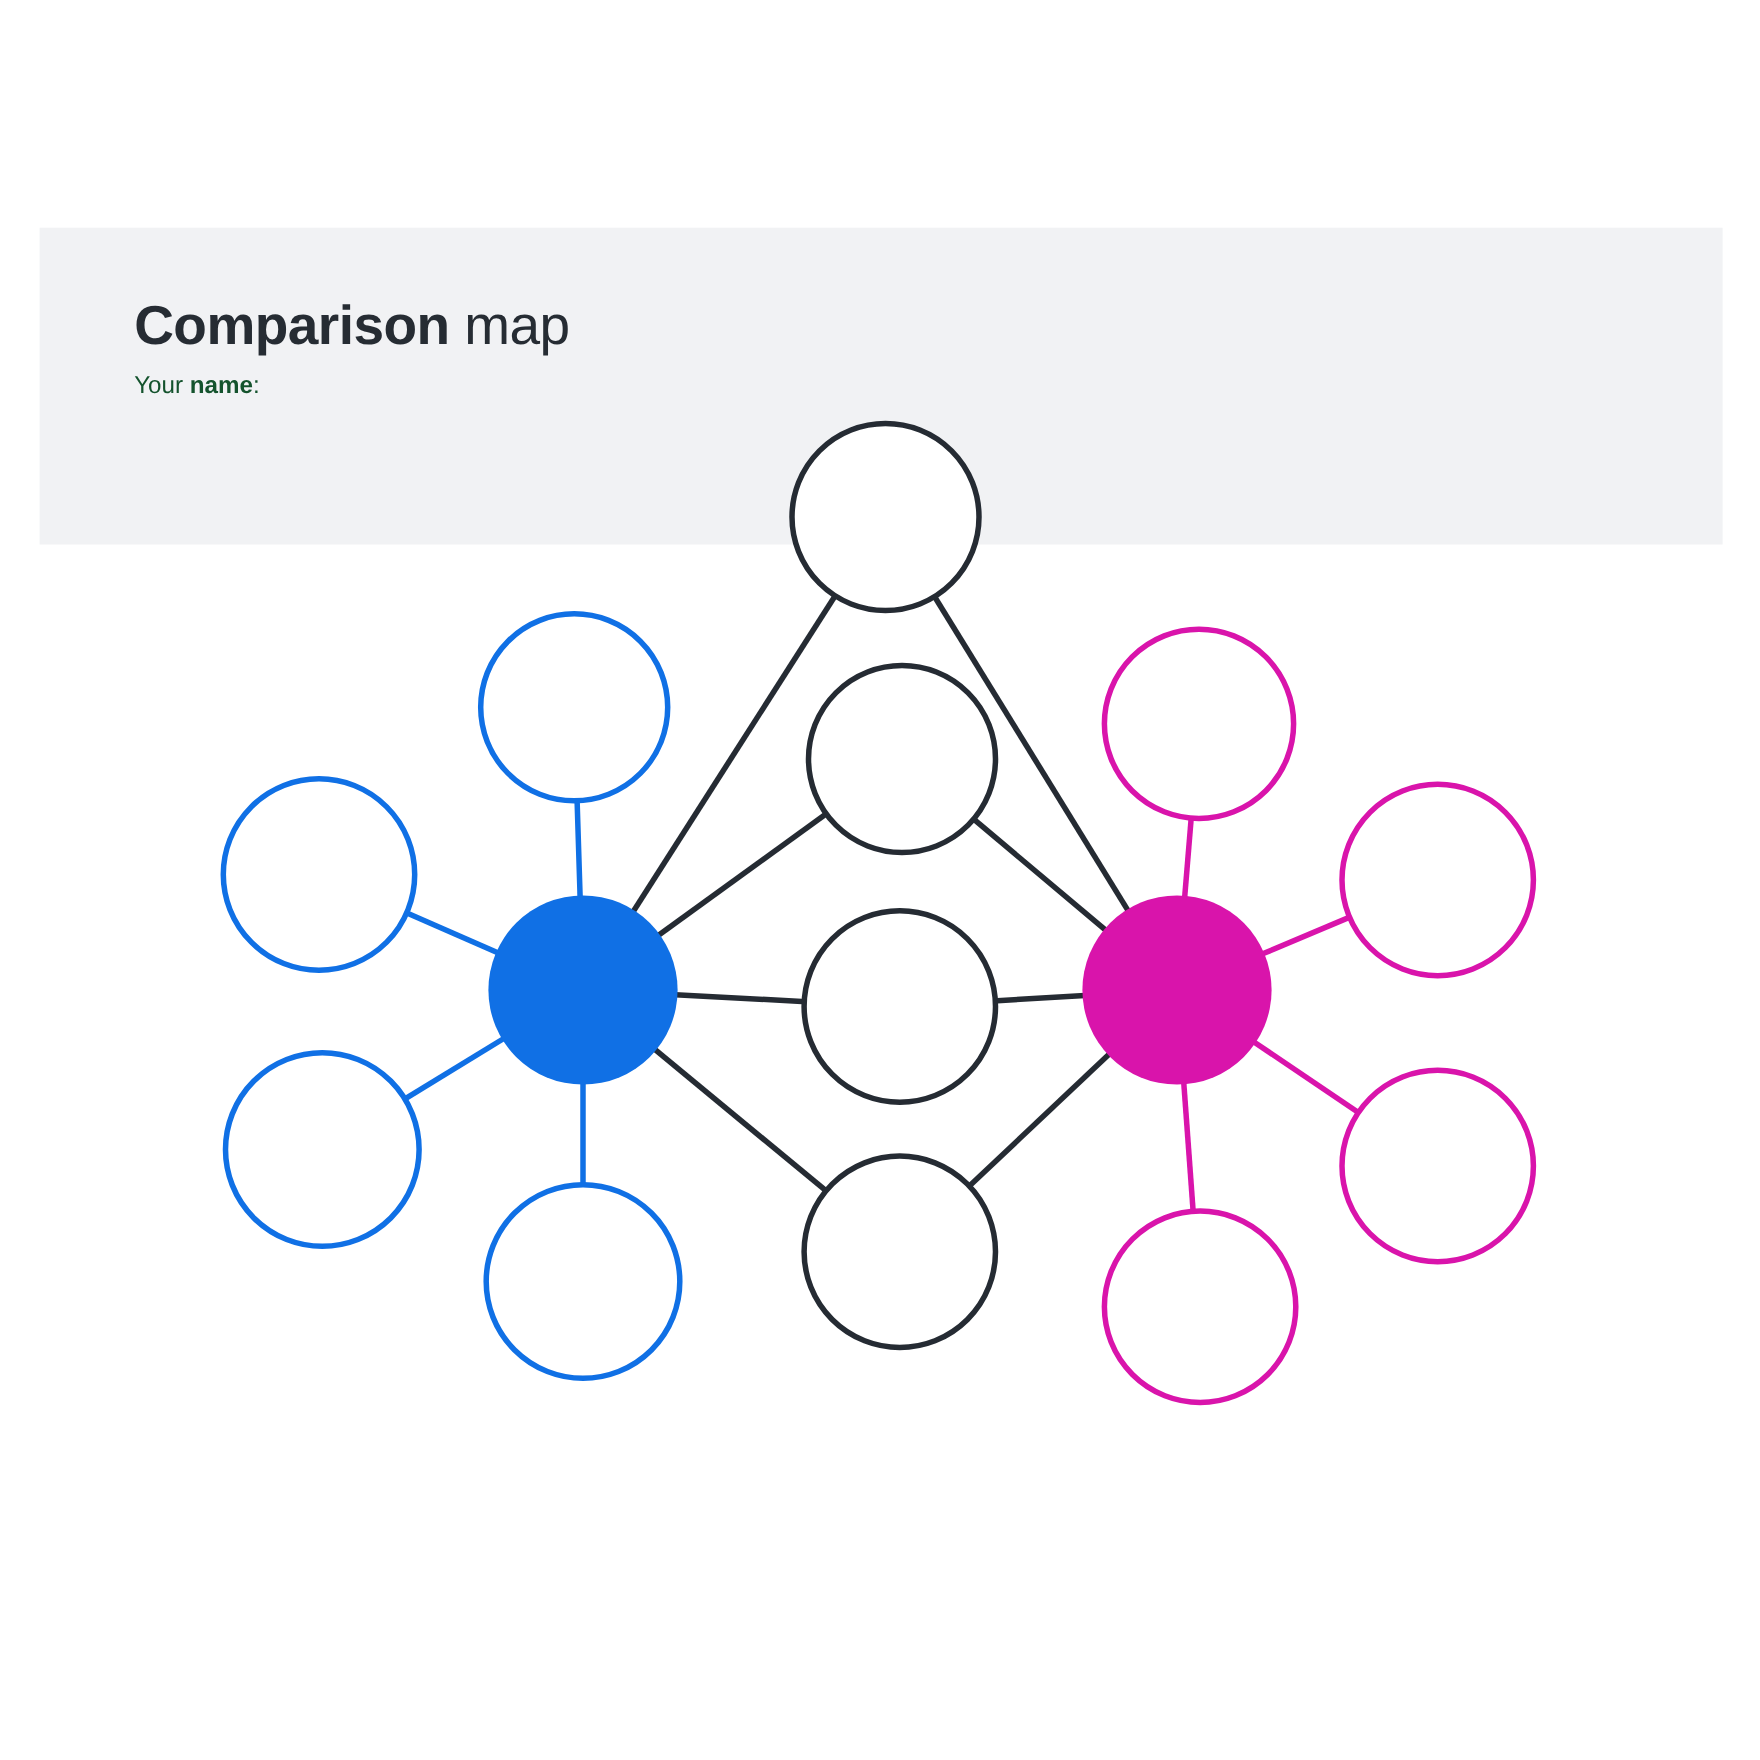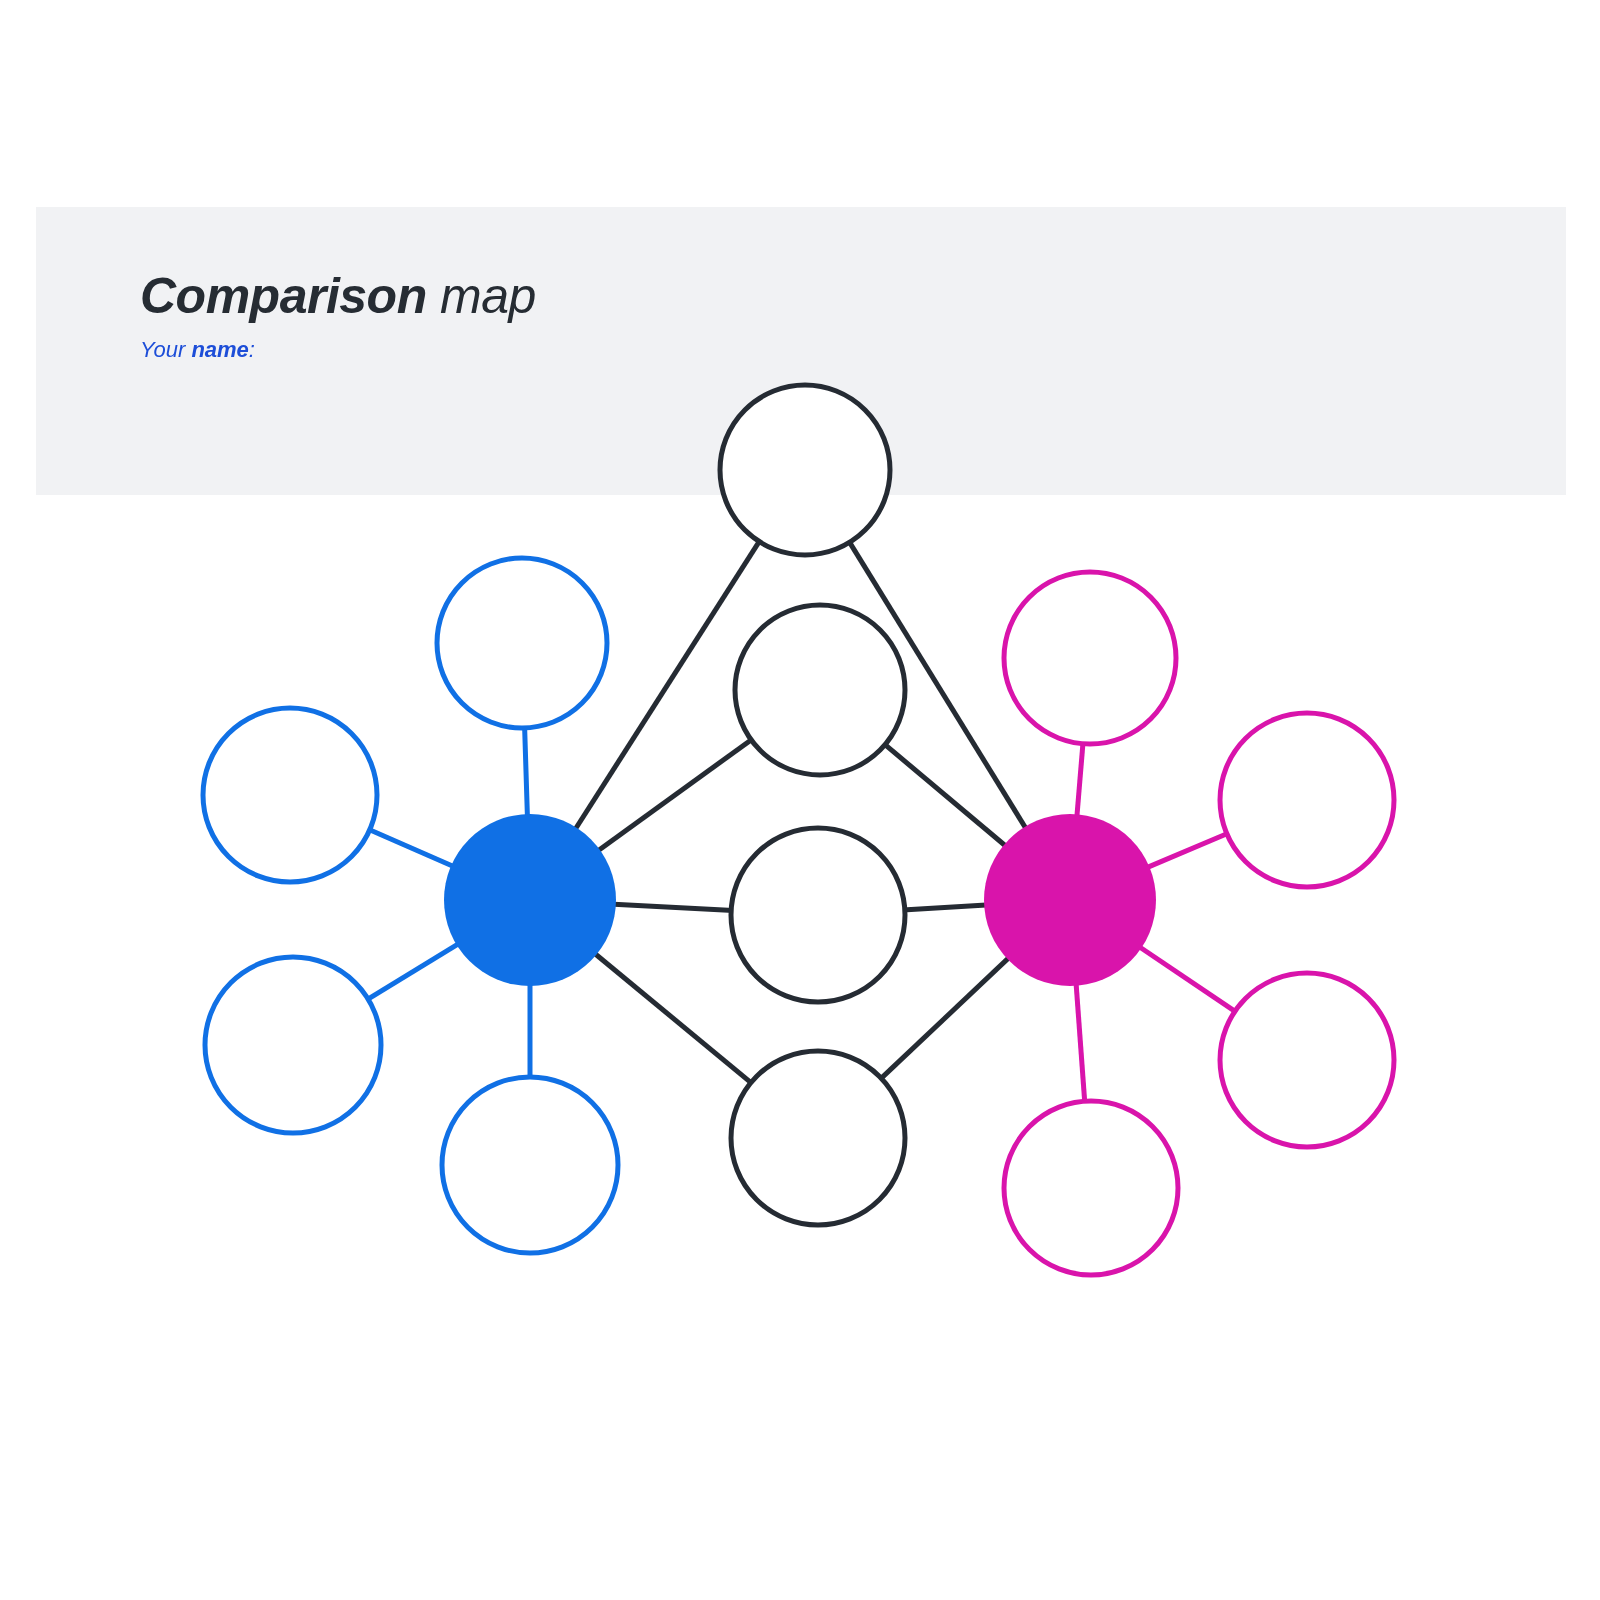--- a/index.html
+++ b/index.html
@@ -24,39 +24,38 @@
   .header-band {
     position: absolute;
     left: 36px;
     top: 207px;
     width: 1530px;
     height: 288px;
     background: #f1f2f4;
   }
   .header-inner {
     position: absolute;
-    left: 104px;
+    left: 86px;
     top: 62px;
-    font-style: italic;
   }
   .page-title {
     font-size: 50px;
     line-height: 1.08;
     color: #262c33;
     font-weight: 400;
     letter-spacing: -0.5px;
     white-space: nowrap;
   }
   .page-title .strong {
     font-weight: 700;
   }
   .name-line {
     margin-top: 14px;
     font-size: 22px;
-    color: #1d4ed8;
+    color: #14532d;
     font-weight: 400;
     white-space: nowrap;
   }
   .name-line .strong {
     font-weight: 700;
   }
   svg.map {
     position: absolute;
     left: 0;
     top: 0;

